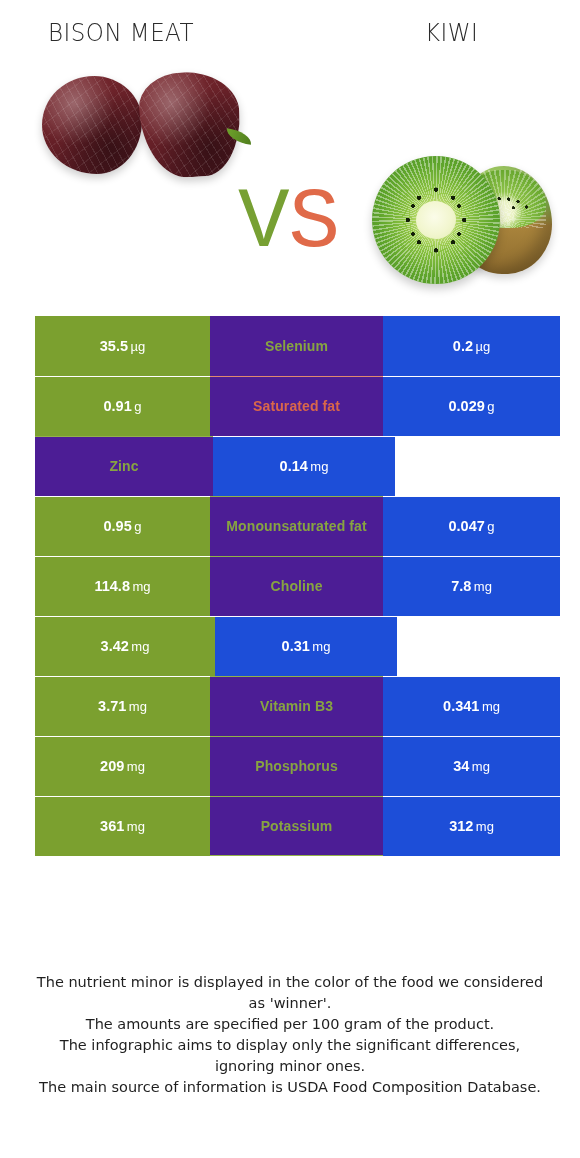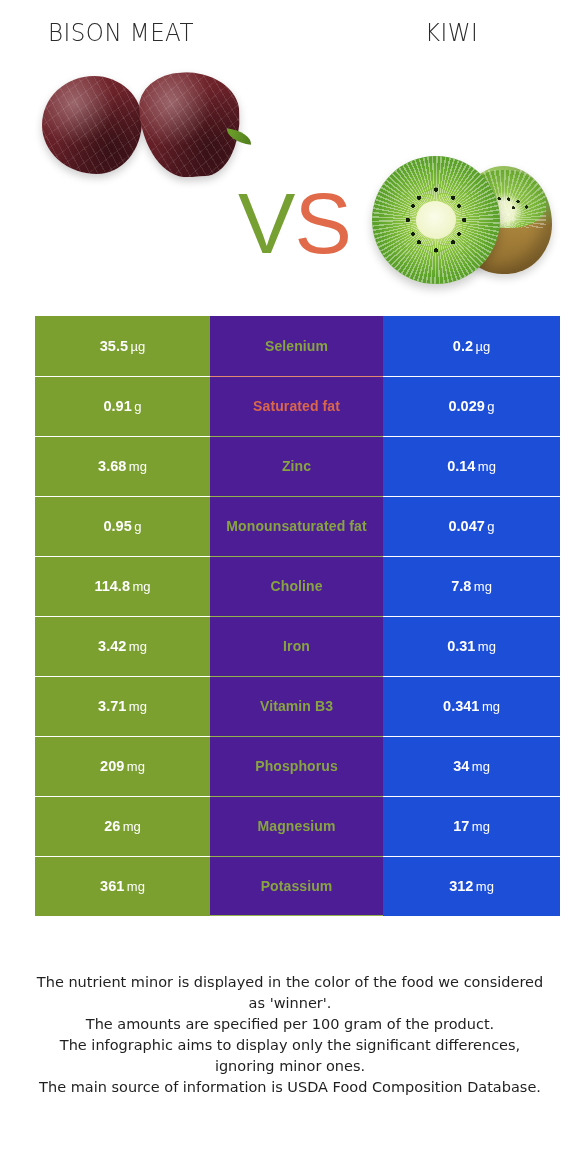--- a/index.html
+++ b/index.html
@@ -81,21 +81,21 @@
   }
 
   
   .vs {
     position: absolute;
     left: 238px; top: 118px;
     font-size: 86px;
     font-weight: 300;
     letter-spacing: -1px;
     line-height: 1;
-    font-family: Liberation Sans, sans-serif;
+    font-family: Liberation Mono, monospace;
     white-space: nowrap;
   }
   .vs .v { color: #77a033; }
   .vs .s { color: #e06a49; }
 
   
   .kiwi-wrap { position: absolute; left: 368px; top: 92px; width: 190px; height: 150px; }
   .kiwi-back {
     position: absolute; right: 6px; top: 12px;
     width: 96px; height: 108px;
@@ -292,23 +292,20 @@
         <span class="amount"><span class="num">0.91</span><span class="unit">g</span></span>
       </div>
       <div class="cell mid">
         <span class="nutrient orange">Saturated fat</span>
       </div>
       <div class="cell right">
         <span class="amount"><span class="num">0.029</span><span class="unit">g</span></span>
       </div>
     </div>
     <div class="row win-green">
-      <div class="cell left">
-        <span class="amount"><span class="num">3.68</span><span class="unit">mg</span></span>
-      </div>
       <div class="cell mid">
         <span class="nutrient green">Zinc</span>
       </div>
       <div class="cell right">
         <span class="amount"><span class="num">0.14</span><span class="unit">mg</span></span>
       </div>
     </div>
     <div class="row win-green">
       <div class="cell left">
         <span class="amount"><span class="num">0.95</span><span class="unit">g</span></span>
@@ -328,23 +325,20 @@
         <span class="nutrient green">Choline</span>
       </div>
       <div class="cell right">
         <span class="amount"><span class="num">7.8</span><span class="unit">mg</span></span>
       </div>
     </div>
     <div class="row win-green">
       <div class="cell left">
         <span class="amount"><span class="num">3.42</span><span class="unit">mg</span></span>
       </div>
-      <div class="cell mid">
-        <span class="nutrient green">Iron</span>
-      </div>
       <div class="cell right">
         <span class="amount"><span class="num">0.31</span><span class="unit">mg</span></span>
       </div>
     </div>
     <div class="row win-green">
       <div class="cell left">
         <span class="amount"><span class="num">3.71</span><span class="unit">mg</span></span>
       </div>
       <div class="cell mid">
         <span class="nutrient green">Vitamin B3</span>
@@ -355,31 +349,20 @@
     </div>
     <div class="row win-green">
       <div class="cell left">
         <span class="amount"><span class="num">209</span><span class="unit">mg</span></span>
       </div>
       <div class="cell mid">
         <span class="nutrient green">Phosphorus</span>
       </div>
       <div class="cell right">
         <span class="amount"><span class="num">34</span><span class="unit">mg</span></span>
-      </div>
-    </div>
-    <div class="row win-green">
-      <div class="cell left">
-        <span class="amount"><span class="num">26</span><span class="unit">mg</span></span>
-      </div>
-      <div class="cell mid">
-        <span class="nutrient green">Magnesium</span>
-      </div>
-      <div class="cell right">
-        <span class="amount"><span class="num">17</span><span class="unit">mg</span></span>
       </div>
     </div>
     <div class="row win-green">
       <div class="cell left">
         <span class="amount"><span class="num">361</span><span class="unit">mg</span></span>
       </div>
       <div class="cell mid">
         <span class="nutrient green">Potassium</span>
       </div>
       <div class="cell right">

